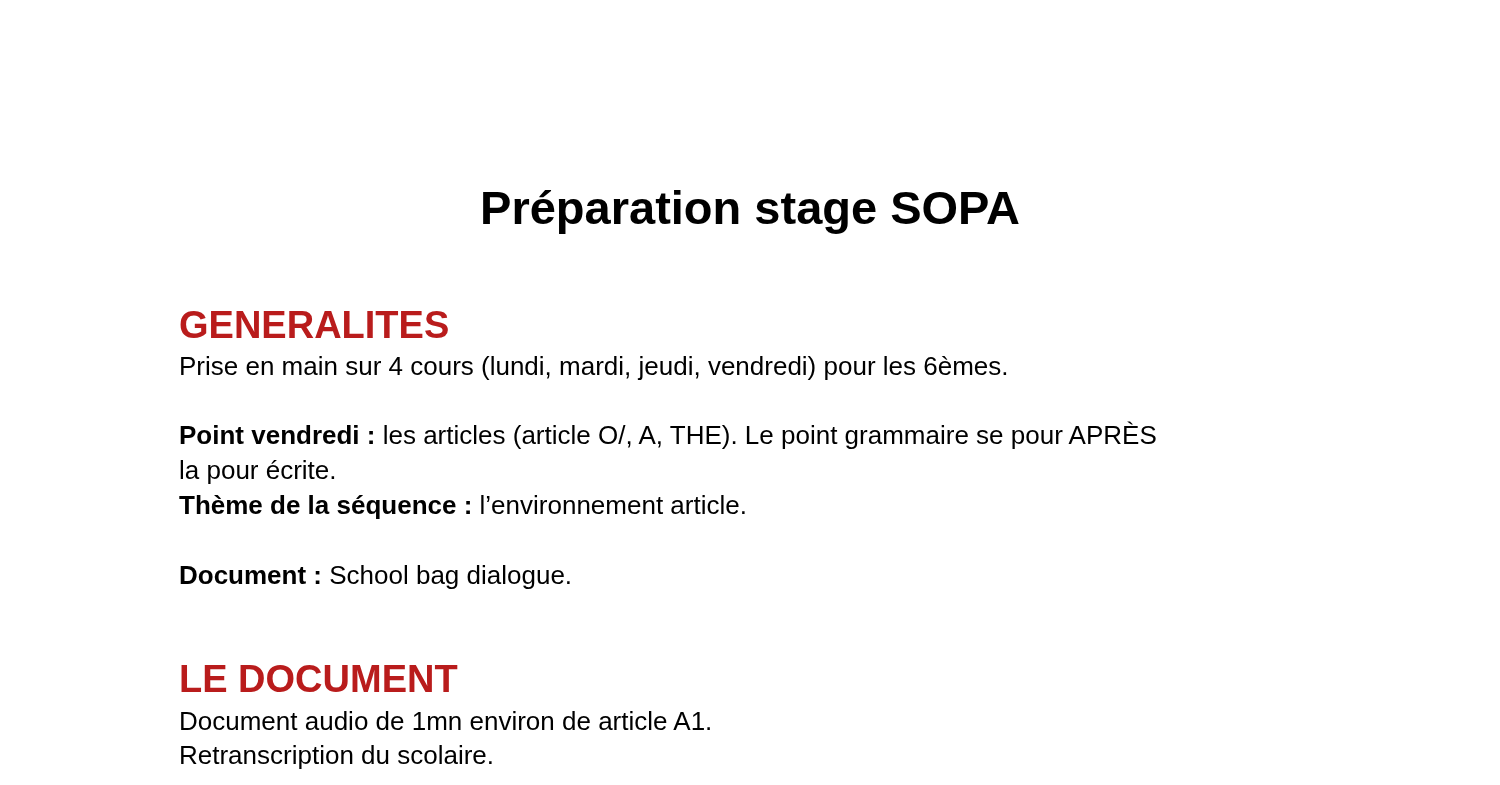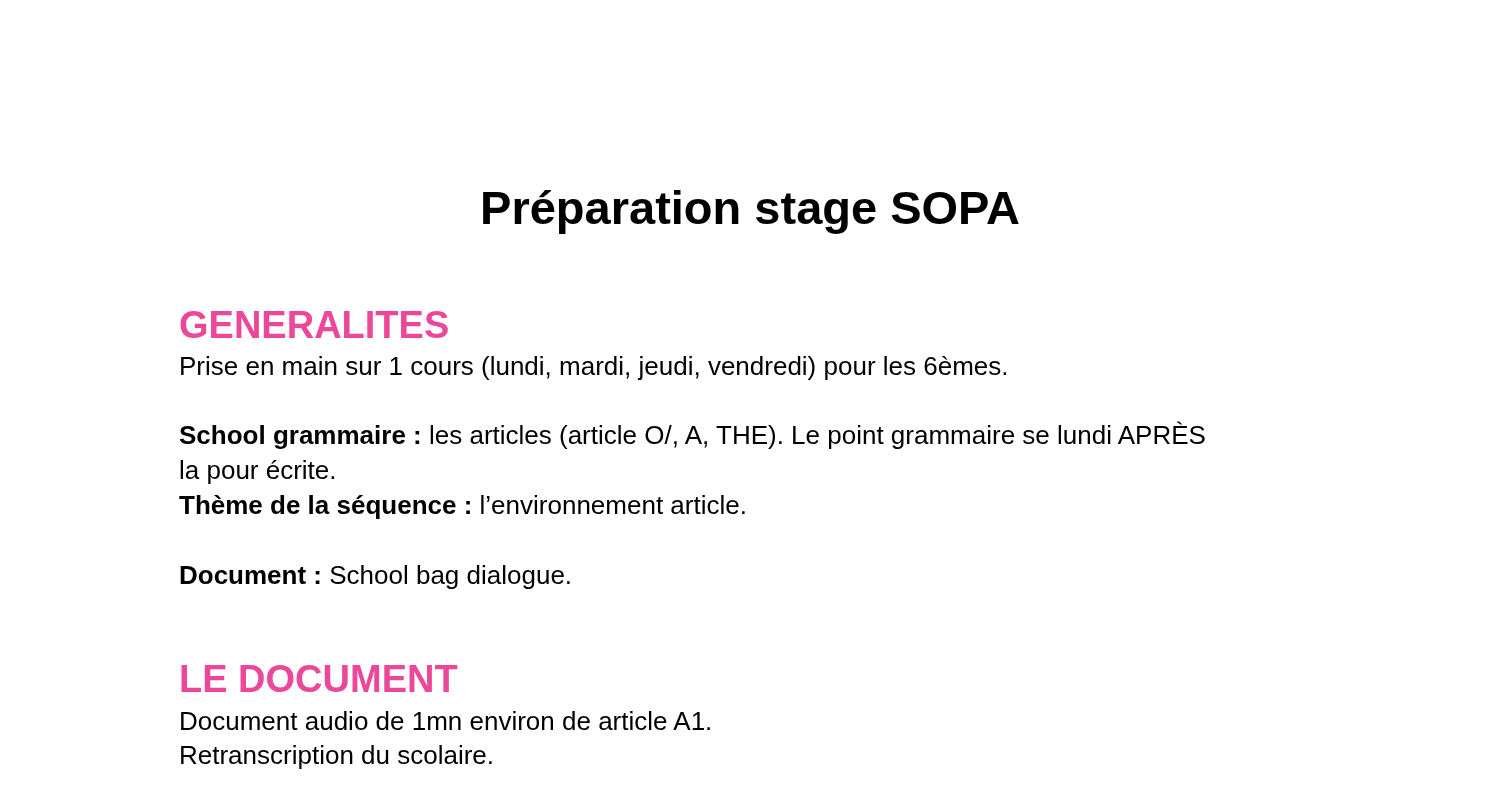--- a/index.html
+++ b/index.html
@@ -1,34 +1,34 @@
 <!DOCTYPE html>
 <html><head>
 <meta charset="utf-8">
 <style>
   html, body { margin:0; padding:0; background:#ffffff; }
   body { width:1500px; height:785px; overflow:hidden; position:relative;
          font-family:"Liberation Sans", sans-serif; color:#000; }
   .title { position:absolute; left:0; width:1500px; top:180px; text-align:center;
            font-size:47px; font-weight:bold; line-height:56px; }
   .heading { position:absolute; left:179px; font-size:38px; font-weight:bold;
-             color:#ec4899; line-height:44px; }
+             color:#b91c1c; line-height:44px; }
   .line { position:absolute; left:179px; font-size:26px; line-height:34px; white-space:nowrap; }
   .b { font-weight:bold; }
 </style>
 </head>
 <body>
 
 <div class="title">Préparation stage SOPA</div>
 
 <div class="heading" style="top:303px">GENERALITES</div>
-<div class="line" style="top:349px">Prise en main sur 1 cours (lundi, mardi, jeudi, vendredi) pour les 6èmes.</div>
+<div class="line" style="top:349px">Prise en main sur 4 cours (lundi, mardi, jeudi, vendredi) pour les 6èmes.</div>
 
 <div class="line" style="top:418px">
-  <span class="b">School grammaire :</span><span> les articles (article O/, A, THE). Le point grammaire se lundi APRÈS</span>
+  <span class="b">Point vendredi :</span><span> les articles (article O/, A, THE). Le point grammaire se pour APRÈS</span>
 </div>
 <div class="line" style="top:453px">la pour écrite.</div>
 
 <div class="line" style="top:488px">
   <span class="b">Thème de la séquence :</span><span> l’environnement article.</span>
 </div>
 
 <div class="line" style="top:558px">
   <span class="b">Document :</span><span> School bag dialogue.</span>
 </div>

